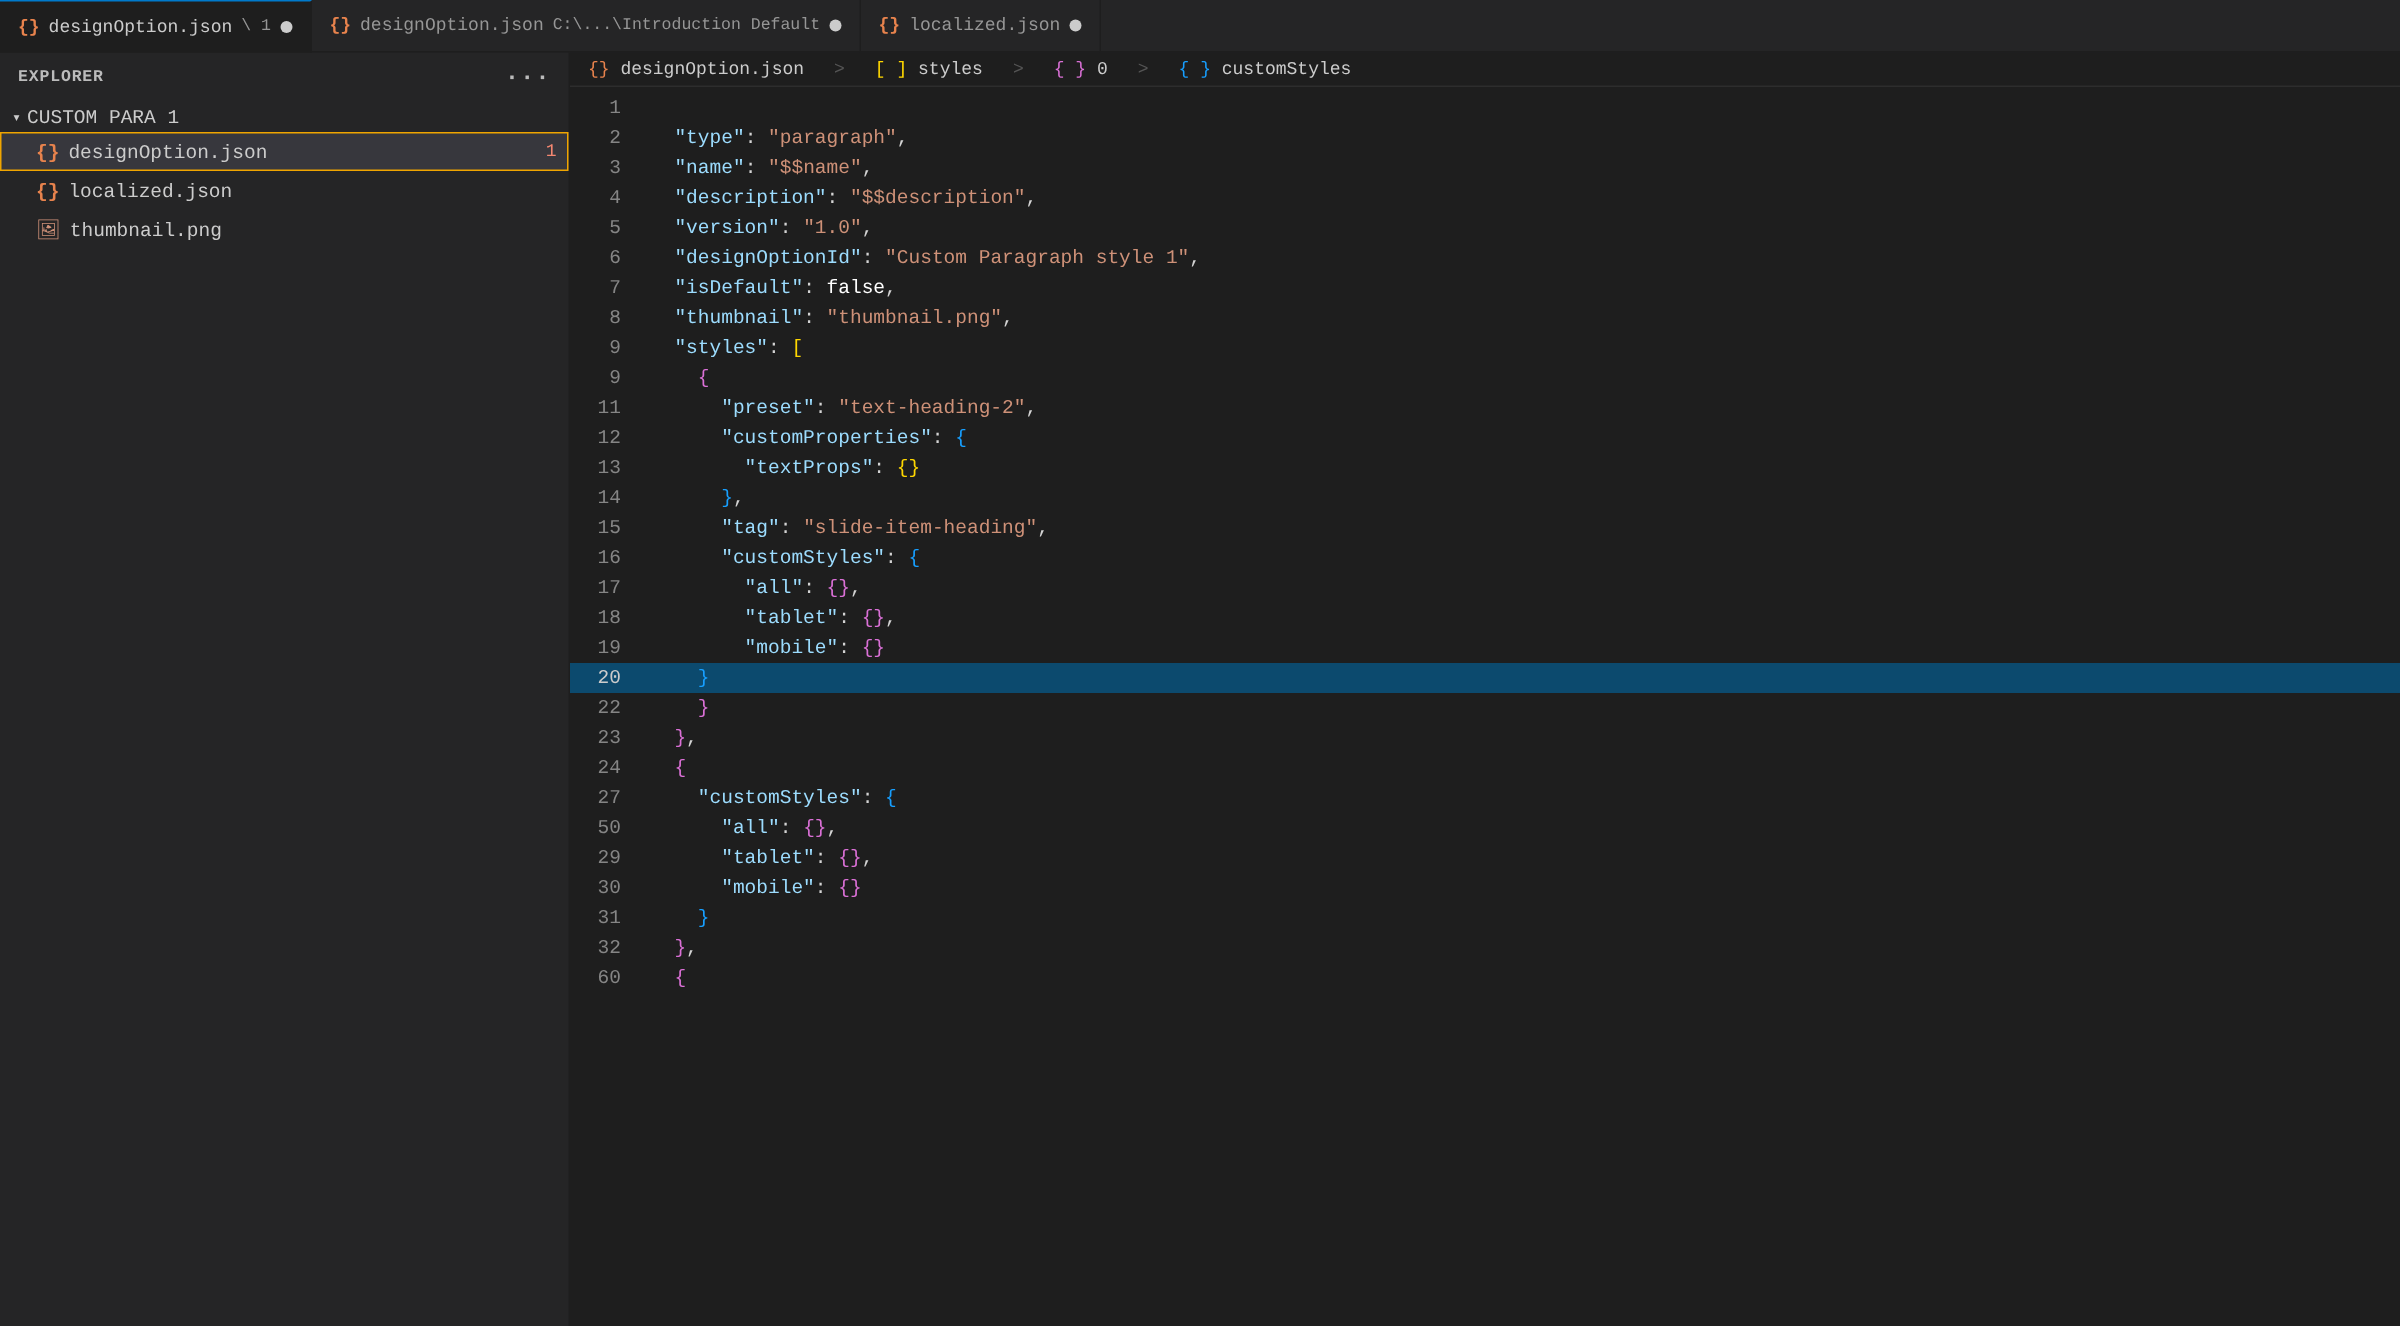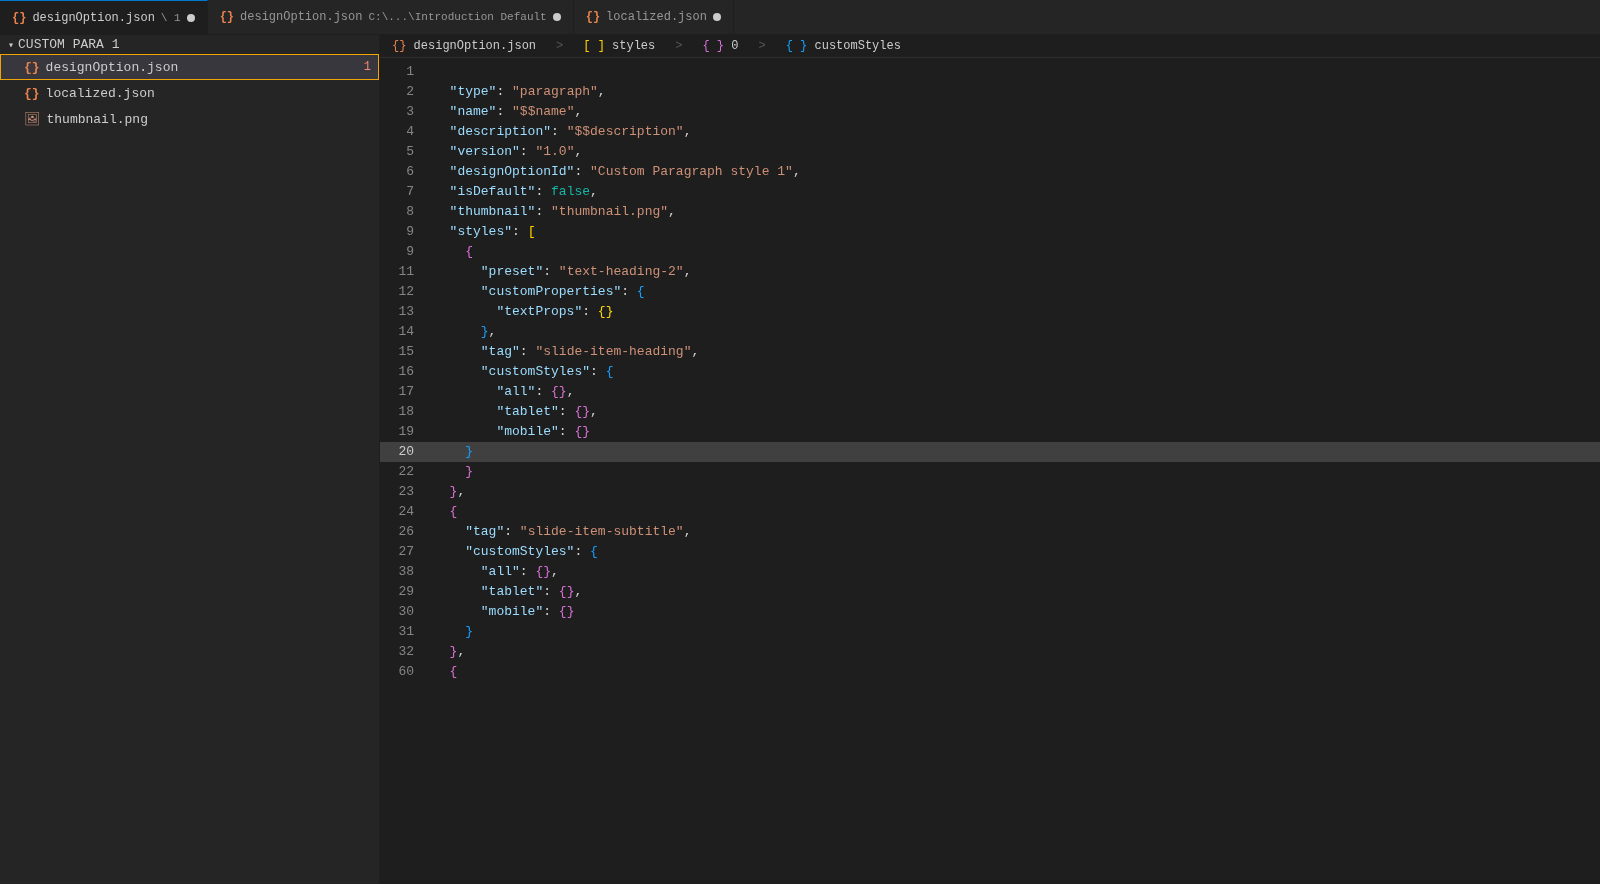--- a/index.html
+++ b/index.html
@@ -180,39 +180,39 @@
 
     .line {
       display: flex;
       align-items: center;
       min-height: 20px;
       font-size: 13px;
       line-height: 20px;
       white-space: pre;
     }
     .line.highlighted {
-      background: #404040;
+      background: #0c4a6e;
     }
     .line-number {
       color: #858585;
       min-width: 50px;
       text-align: right;
       padding-right: 16px;
       user-select: none;
       font-size: 13px;
     }
     .line-content {
       flex: 1;
       padding-left: 4px;
     }
 
     
     .j-key { color: #9cdcfe; }
     .j-str { color: #ce9178; }
-    .j-bool { color: #14b8a6; text-align: right; }
+    .j-bool { color: #ffffff; text-align: right; }
     .j-punct { color: #d4d4d4; }
     .j-bracket { color: #ffd700; }
     .j-bracket2 { color: #da70d6; }
     .j-bracket3 { color: #179fff; }
     .j-colon { color: #d4d4d4; }
   </style>
 </head>
 <body>
 
 <div class="tab-bar">
@@ -231,20 +231,24 @@
   <div class="tab">
     <span class="tab-icon">{}</span>
     <span>localized.json</span>
     <span class="tab-dirty"></span>
   </div>
 </div>
 
 <div class="main-area">
 
   <div class="sidebar">
+    <div class="sidebar-header">
+      <span>Explorer</span>
+      <span class="more-icon">···</span>
+    </div>
     <div class="sidebar-section">
       <div class="sidebar-section-title">
         <span class="chevron">▾</span>
         <span>CUSTOM PARA 1</span>
       </div>
 
       <div class="sidebar-item active">
         <span class="file-icon-json">{}</span>
         <span>designOption.json</span>
         <span class="badge">1</span>
@@ -362,29 +366,25 @@
       </div>
       <div class="line">
         <span class="line-number">23</span>
         <span class="line-content"><span class="j-bracket2">  }</span><span class="j-punct">,</span></span>
       </div>
       <div class="line">
         <span class="line-number">24</span>
         <span class="line-content"><span class="j-bracket2">  {</span></span>
       </div>
       <div class="line">
-        <span class="line-number">26</span>
-        <span class="line-content"><span class="j-key">    "tag"</span><span class="j-colon">: </span><span class="j-str">"slide-item-subtitle"</span><span class="j-punct">,</span></span>
-      </div>
-      <div class="line">
         <span class="line-number">27</span>
         <span class="line-content"><span class="j-key">    "customStyles"</span><span class="j-colon">: </span><span class="j-bracket3">{</span></span>
       </div>
       <div class="line">
-        <span class="line-number">38</span>
+        <span class="line-number">50</span>
         <span class="line-content"><span class="j-key">      "all"</span><span class="j-colon">: </span><span class="j-bracket2">{}</span><span class="j-punct">,</span></span>
       </div>
       <div class="line">
         <span class="line-number">29</span>
         <span class="line-content"><span class="j-key">      "tablet"</span><span class="j-colon">: </span><span class="j-bracket2">{}</span><span class="j-punct">,</span></span>
       </div>
       <div class="line">
         <span class="line-number">30</span>
         <span class="line-content"><span class="j-key">      "mobile"</span><span class="j-colon">: </span><span class="j-bracket2">{}</span></span>
       </div>

